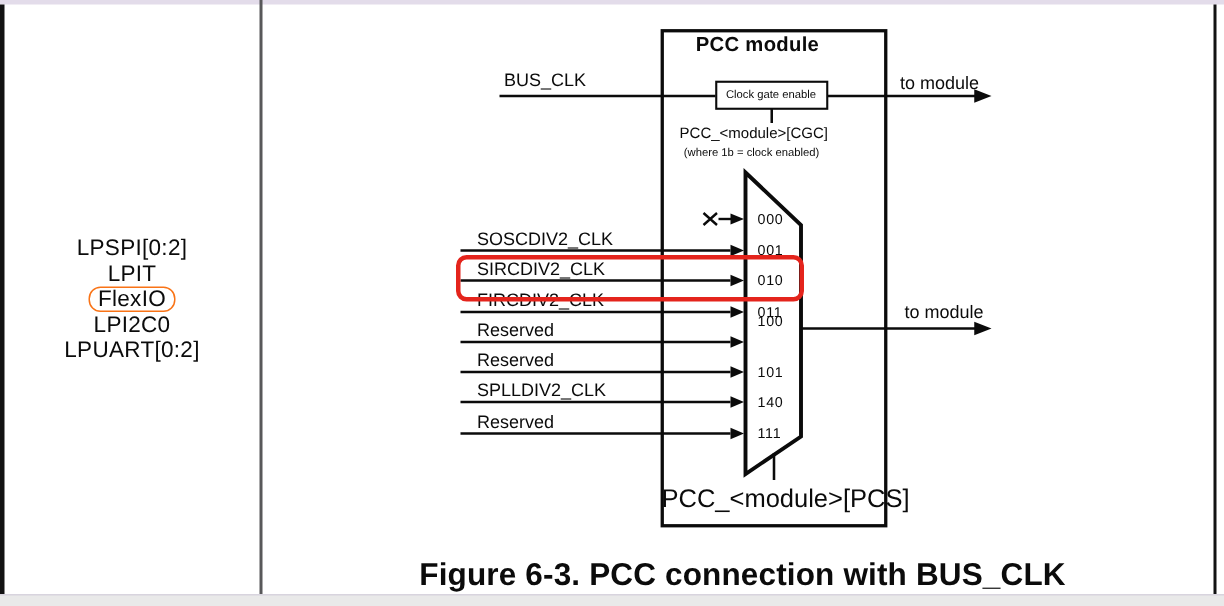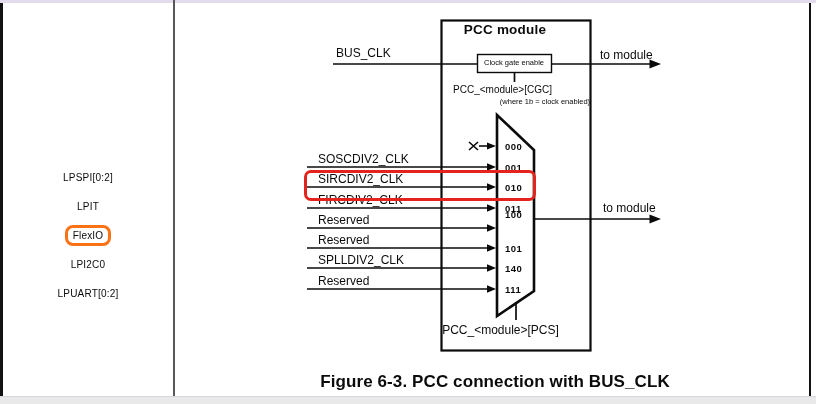--- a/index.html
+++ b/index.html
@@ -7,37 +7,37 @@
     position:relative;width:816px;height:404px;background:#ffffff;overflow:hidden;
     font-family:"Liberation Sans","DejaVu Sans",sans-serif;color:#0b0b0b;
   }
   .strip-top{position:absolute;left:0;top:0;width:816px;height:3px;background:#e3dcea;}
   .strip-bottom{position:absolute;left:0;top:396px;width:816px;height:8px;background:#e9e9e9;border-top:1px solid #d8d4de;}
   .border-left{position:absolute;left:0;top:3px;width:3px;height:393px;background:#121212;}
   .border-right{position:absolute;left:809px;top:3px;width:2px;height:393px;background:#121212;}
   .col-divider{position:absolute;left:173px;top:0;width:2px;height:404px;background:#58585a;}
 
   .left-panel{position:absolute;left:8px;top:157px;width:160px;text-align:center;}
-  .mod-row{height:17px;line-height:17px;font-size:10px;letter-spacing:0.2px;white-space:nowrap;margin-top:12px;}
-  .red-pill{display:inline-block;border:3px solid #f97316;border-radius:8px;padding:0 5px;line-height:15px;margin:-3px 0;}
+  .mod-row{height:17px;line-height:17px;font-size:15px;letter-spacing:0.2px;white-space:nowrap;}
+  .red-pill{display:inline-block;border:1px solid #f97316;border-radius:8px;padding:0 5px;line-height:15px;margin:-3px 0;}
 
   svg.diagram{position:absolute;left:0;top:0;width:816px;height:404px;}
   .lbl{position:absolute;white-space:nowrap;}
   .diag-title{left:441px;top:22px;width:128px;text-align:center;font-size:13.5px;font-weight:bold;letter-spacing:0.2px;}
   .busclk{left:336px;top:46px;font-size:12px;}
   .tomod-top{left:600px;top:48px;font-size:12px;}
   .tomod-bot{left:603px;top:201px;font-size:12px;}
   .cge-lbl{left:477px;top:58px;width:74px;text-align:center;font-size:7.5px;}
   .cgc-lbl{left:441px;top:84px;width:123px;text-align:center;font-size:10px;}
-  .cgc-note{left:441px;top:97px;width:150px;text-align:center;font-size:7.5px;padding-left:29px;}
-  .pcs-lbl{left:441px;top:323px;width:119px;text-align:center;font-size:12px;}
-  .mux-code{position:absolute;left:505px;font-size:9.5px;font-weight:bold;letter-spacing:0.5px;}
+  .cgc-note{left:426px;top:97px;width:150px;text-align:center;font-size:7.5px;}
+  .pcs-lbl{left:441px;top:323px;width:119px;text-align:center;font-size:17px;}
+  .mux-code{position:absolute;left:505px;font-size:9.5px;font-weight:normal;letter-spacing:0.5px;}
   .in-lbl{position:absolute;left:318px;font-size:12px;}
   .hl-box{position:absolute;left:304px;top:170px;width:226px;height:25px;border:3.5px solid #e4241c;border-radius:7px;}
-  .caption{position:absolute;left:180px;top:372px;width:630px;text-align:center;font-size:17px;font-weight:bold;letter-spacing:0.1px;}
+  .caption{position:absolute;left:180px;top:372px;width:630px;text-align:center;font-size:21px;font-weight:bold;letter-spacing:0.1px;}
 </style>
 </head>
 <body>
 
 <div class="page">
   <div class="strip-top"></div>
   <div class="border-left"></div>
   <div class="border-right"></div>
   <div class="col-divider"></div>
   <div class="strip-bottom"></div>

